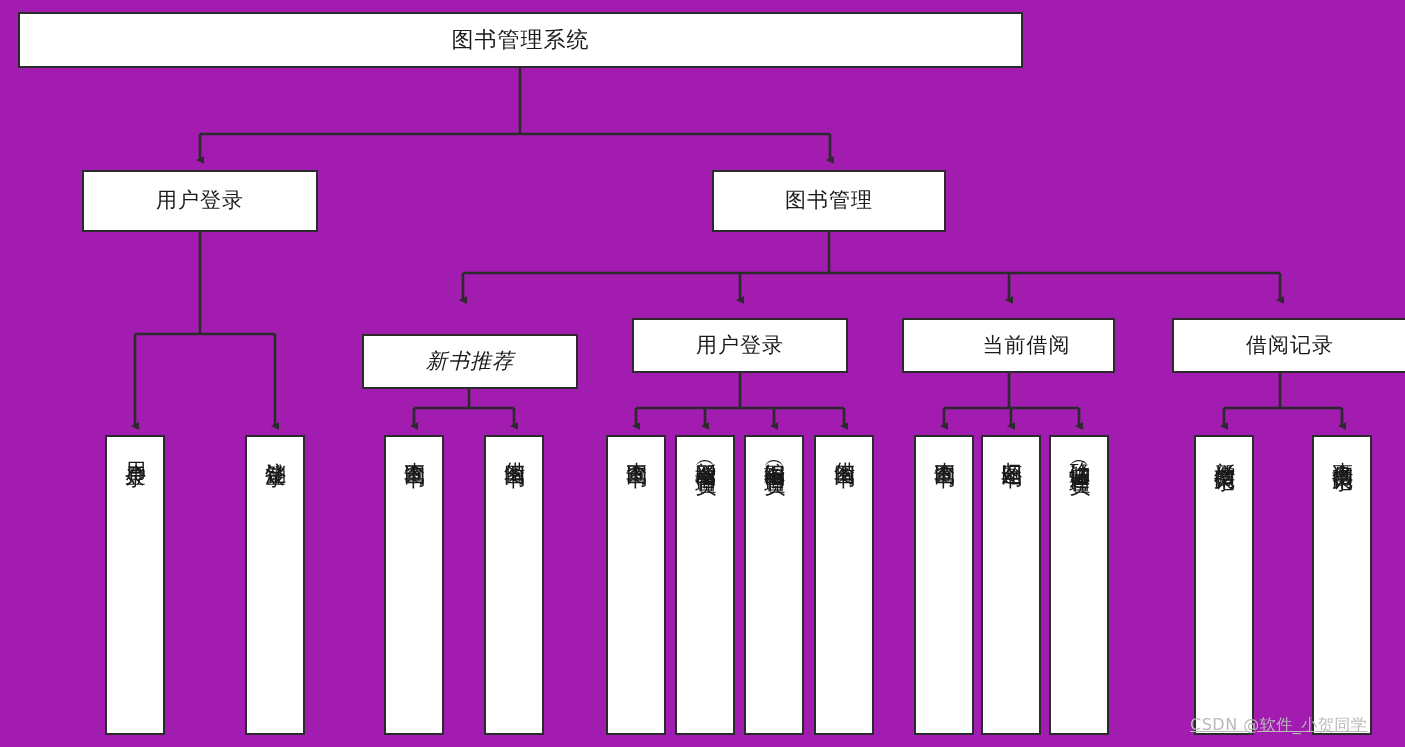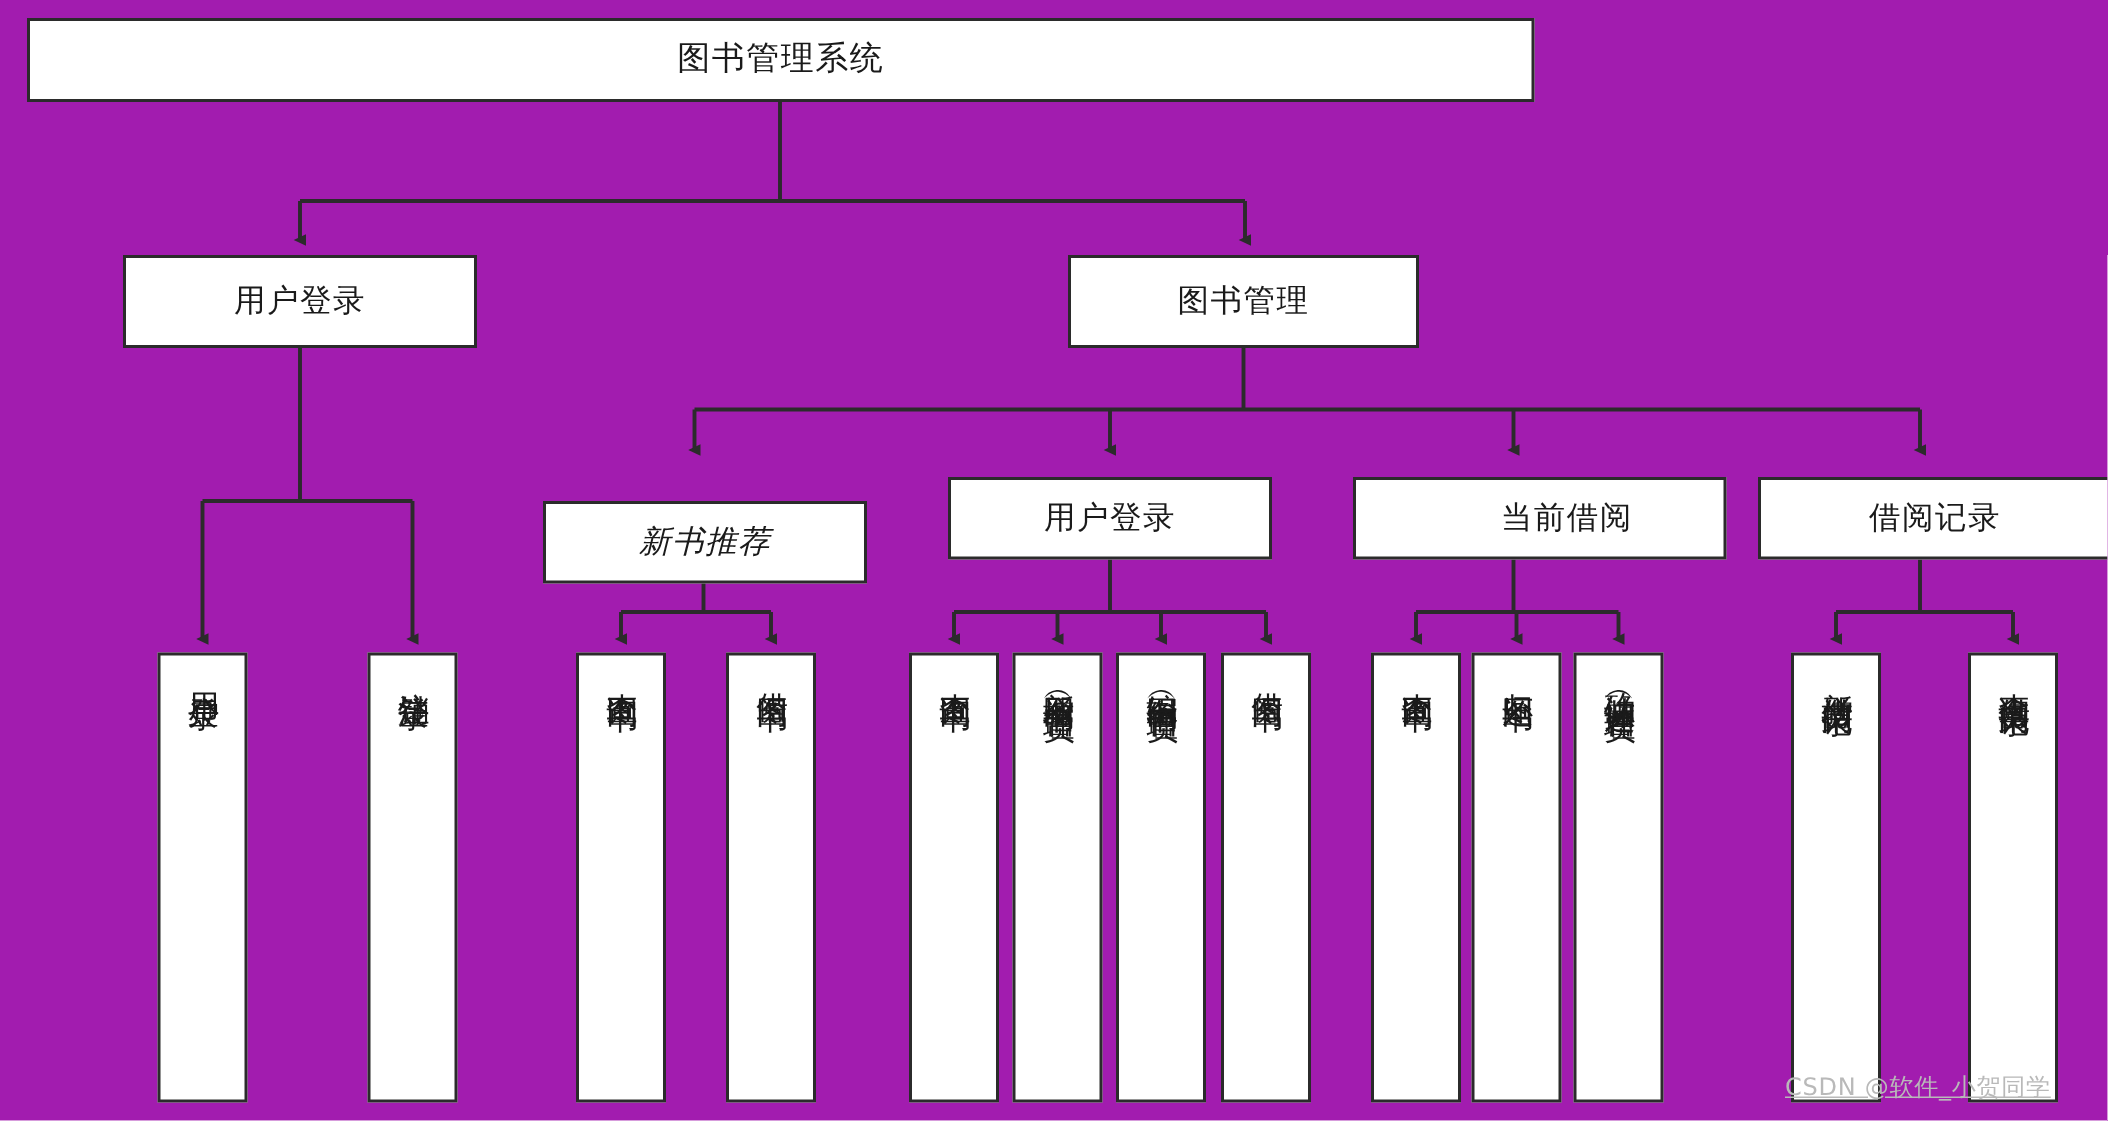--- a/index.html
+++ b/index.html
@@ -131,21 +131,21 @@
   <div class="node horiz" style="left:712px; top:170px; width:234px; height:62px;">
     <span>图书管理</span>
   </div>
 
   <div class="node horiz" style="left:362px; top:334px; width:216px; height:55px;font-style:italic;">
     <span>新书推荐</span>
   </div>
   <div class="node horiz" style="left:632px; top:318px; width:216px; height:55px;">
     <span>用户登录</span>
   </div>
-  <div class="node horiz" style="left:902px; top:318px; width:249px; height:55px;padding-left:36px;">
+  <div class="node horiz" style="left:902px; top:318px; width:213px; height:55px;padding-left:36px;">
     <span>当前借阅</span>
   </div>
   <div class="node horiz" style="left:1172px; top:318px; width:236px; height:55px;">
     <span>借阅记录</span>
   </div>
 
   <div class="node vert" style="left:105px; top:435px; width:60px; height:300px;">
     <span class="vtext">用户登录</span>
   </div>
   <div class="node vert" style="left:245px; top:435px; width:60px; height:300px;">

